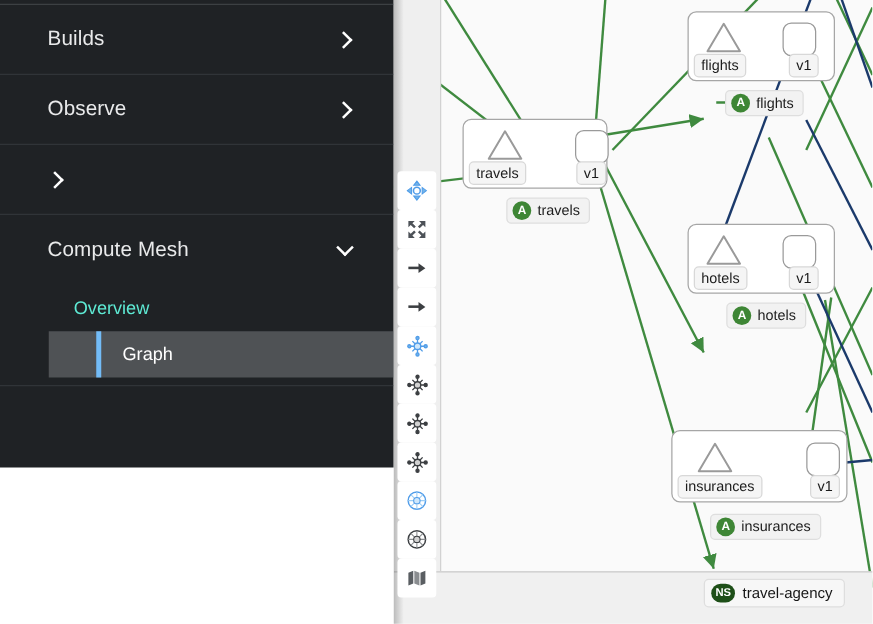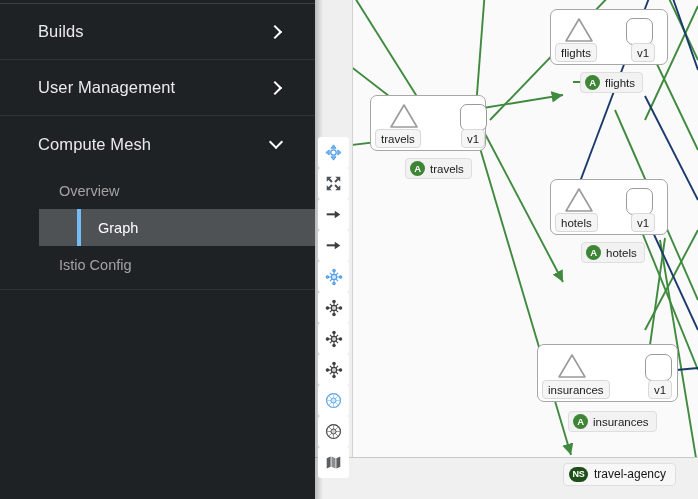--- a/index.html
+++ b/index.html
@@ -18,21 +18,21 @@
   
   #app {
     position: absolute;
     inset: 0;
     display: flex;
   }
 
   
   #sidebar {
     width: 315px;
-    height: 499px;
+    height: 374px;
     background: #1f2225;
     box-sizing: border-box;
     position: relative;
     flex: 0 0 315px;
     overflow: hidden;
   }
   .side-top-divider {
     height: 0;
     border-top: 1px solid #3c4043;
     margin-top: 3px;
@@ -79,21 +79,21 @@
   }
   .sub-list {
     padding-bottom: 6px;
     border-bottom: 1px solid #303438;
   }
   .sub-item {
     height: 37px;
     display: flex;
     align-items: center;
     padding-left: 59px;
-    color: #a3a3a3;
+    color: #5eead4;
     font-size: 14.5px;
     box-sizing: border-box;
     position: relative;
     cursor: pointer;
     user-select: none;
   }
   .sub-item.active {
     background: #4f5255;
     color: #ffffff;
     margin-left: 39px;
@@ -287,42 +287,42 @@
 <div id="app">
 
   <nav id="sidebar">
     <div class="side-top-divider"></div>
 
     <div class="nav-item">
       <span class="label">Builds</span>
       <span class="chev"></span>
     </div>
 
-
-
     <div class="nav-item">
-      <span class="label">User Management</span>
+      <span class="label">Observe</span>
+      <span class="chev"></span>
+    </div>
+
+
+    <div class="nav-item">
       <span class="chev"></span>
     </div>
 
 
     <div class="nav-item nav-group-open">
       <span class="label">Compute Mesh</span>
       <span class="chev down"></span>
     </div>
 
     <div class="sub-list">
       <div class="sub-item">
         <span>Overview</span>
       </div>
       <div class="sub-item active">
         <span>Graph</span>
-      </div>
-      <div class="sub-item">
-        <span>Istio Config</span>
       </div>
     </div>
   </nav>
 
   <div id="shadow-strip"></div>
 
   <main id="main">
     <div id="graph-canvas">
 
       <div id="left-gutter"></div>

